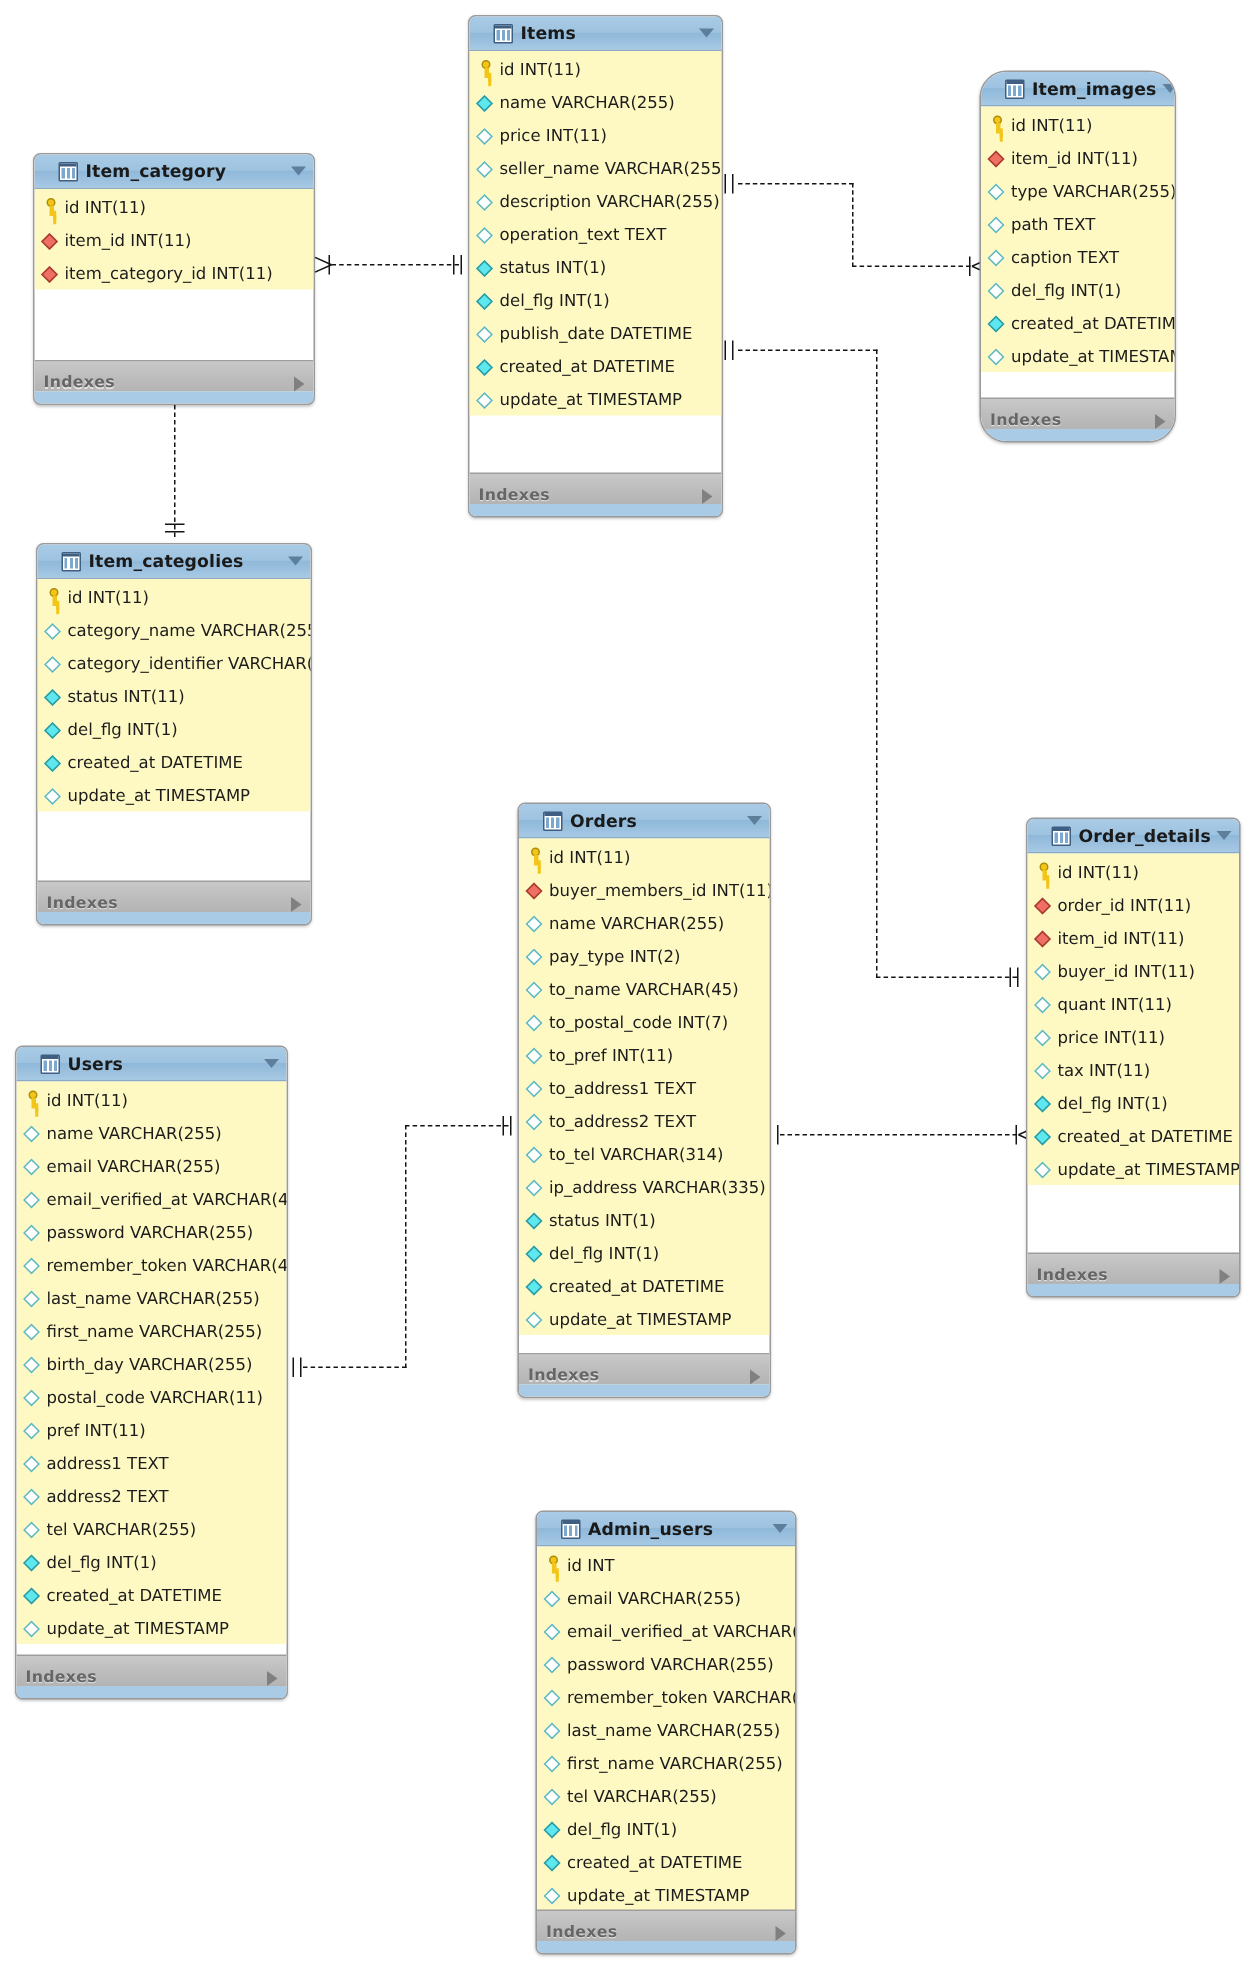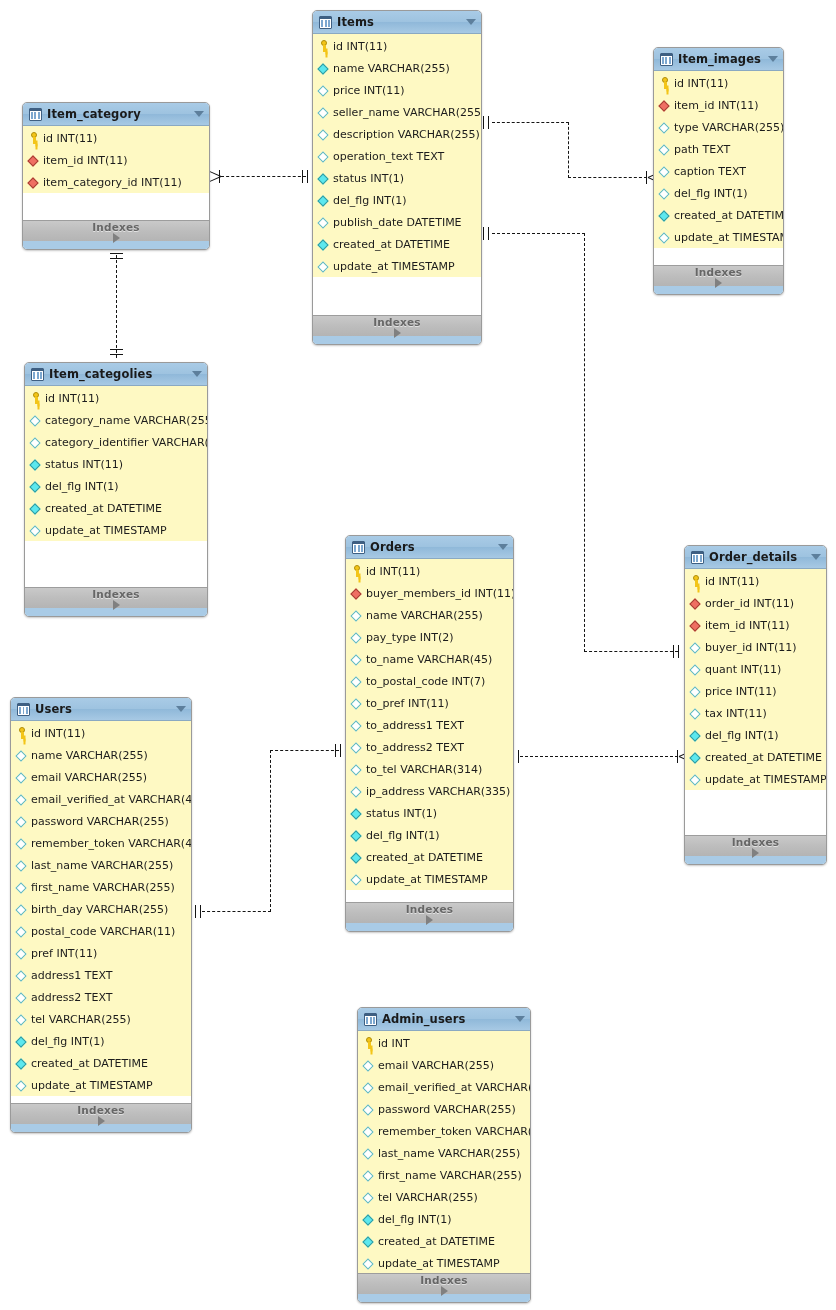--- a/index.html
+++ b/index.html
@@ -16,21 +16,21 @@
     border:1px solid #9a9a9a;
     border-radius:5px;
     box-sizing:border-box;
     box-shadow:0 1px 2px rgba(0,0,0,.22);
     overflow:hidden;
     z-index:5;
   }
   .tbl-title{
     height:23px;
     display:flex;align-items:center;
-    padding:0 5px 0 6px;
+    padding:0 5px 0 16px;
     background:linear-gradient(to bottom,#a9cbe6 0%,#9ec3e0 48%,#8fb8d9 50%,#a7c9e4 100%);
     border-bottom:1px solid #8aa9c2;
     box-sizing:border-box;
   }
   .tbl-title .tico{
     width:13px;height:13px;flex:0 0 13px;margin-right:5px;
     background:#ffffff;border:1.5px solid #3e5f82;border-radius:1px;
     box-sizing:border-box;position:relative;
   }
   .tbl-title .tico:before{
@@ -76,26 +76,25 @@
     transform:rotate(45deg);box-sizing:border-box;
   }
   .gl.hollow:before{background:#ffffff;border:1.4px solid #5fb9bf;}
   .gl.filled:before{background:#5ce8ee;border:1.4px solid #2f9aa1;}
   .gl.fk:before{background:#ef6f62;border:1.4px solid #a63d32;}
 
   .tbl-foot{
     position:absolute;left:0;right:0;bottom:0;
   }
   .idx{
-    height:21px;display:flex;align-items:center;
+    height:21px;display:flex;align-items:flex-end;
     padding:0 6px;
     background:linear-gradient(to bottom,#c9c9c9 0%,#bdbdbd 50%,#b4b4b4 100%);
     border-top:1px solid #9d9d9d;
     box-sizing:border-box;
-    flex-direction:column;
   }
   .idx .ilabel{
     font-size:10.5px;font-weight:bold;color:#666666;flex:1 1 auto;letter-spacing:.2px;
     text-shadow:0 1px 0 #e2e2e2;
   }
   .idx .iarrow{
     width:0;height:0;border-top:5px solid transparent;border-bottom:5px solid transparent;
     border-left:7px solid #808080;
   }
   .footstrip{height:8px;background:#a9cbe6;}
@@ -244,21 +243,21 @@
           </div>
         </div>
         <div class="tbl-foot">
           <div class="idx">
             <span class="ilabel">Indexes</span>
             <span class="iarrow"></span>
           </div>
           <div class="footstrip"></div>
         </div>
       </div>
-      <div class="tbl" style="left: 22px; top: 102px; width: 188px; height: 148px;">
+      <div class="tbl" style="left: 22px; top: 102px; width: 188px; height: 168px;">
         <div class="tbl-title">
           <span class="tico"></span>
           <span class="tname">Item_category</span>
           <span class="caret"></span>
         </div>
         <div class="cols">
           <div class="col">
             <span class="gl key"></span>
             <span>id INT(11)</span>
           </div>
@@ -272,21 +271,21 @@
           </div>
         </div>
         <div class="tbl-foot">
           <div class="idx">
             <span class="ilabel">Indexes</span>
             <span class="iarrow"></span>
           </div>
           <div class="footstrip"></div>
         </div>
       </div>
-      <div class="tbl" style="left: 653px; top: 47px; width: 131px; height: 248px;">
+      <div class="tbl" style="left: 653px; top: 47px; width: 131px; height: 248px; border-radius: 18px;">
         <div class="tbl-title">
           <span class="tico"></span>
           <span class="tname">Item_images</span>
           <span class="caret"></span>
         </div>
         <div class="cols">
           <div class="col">
             <span class="gl key"></span>
             <span>id INT(11)</span>
           </div>

